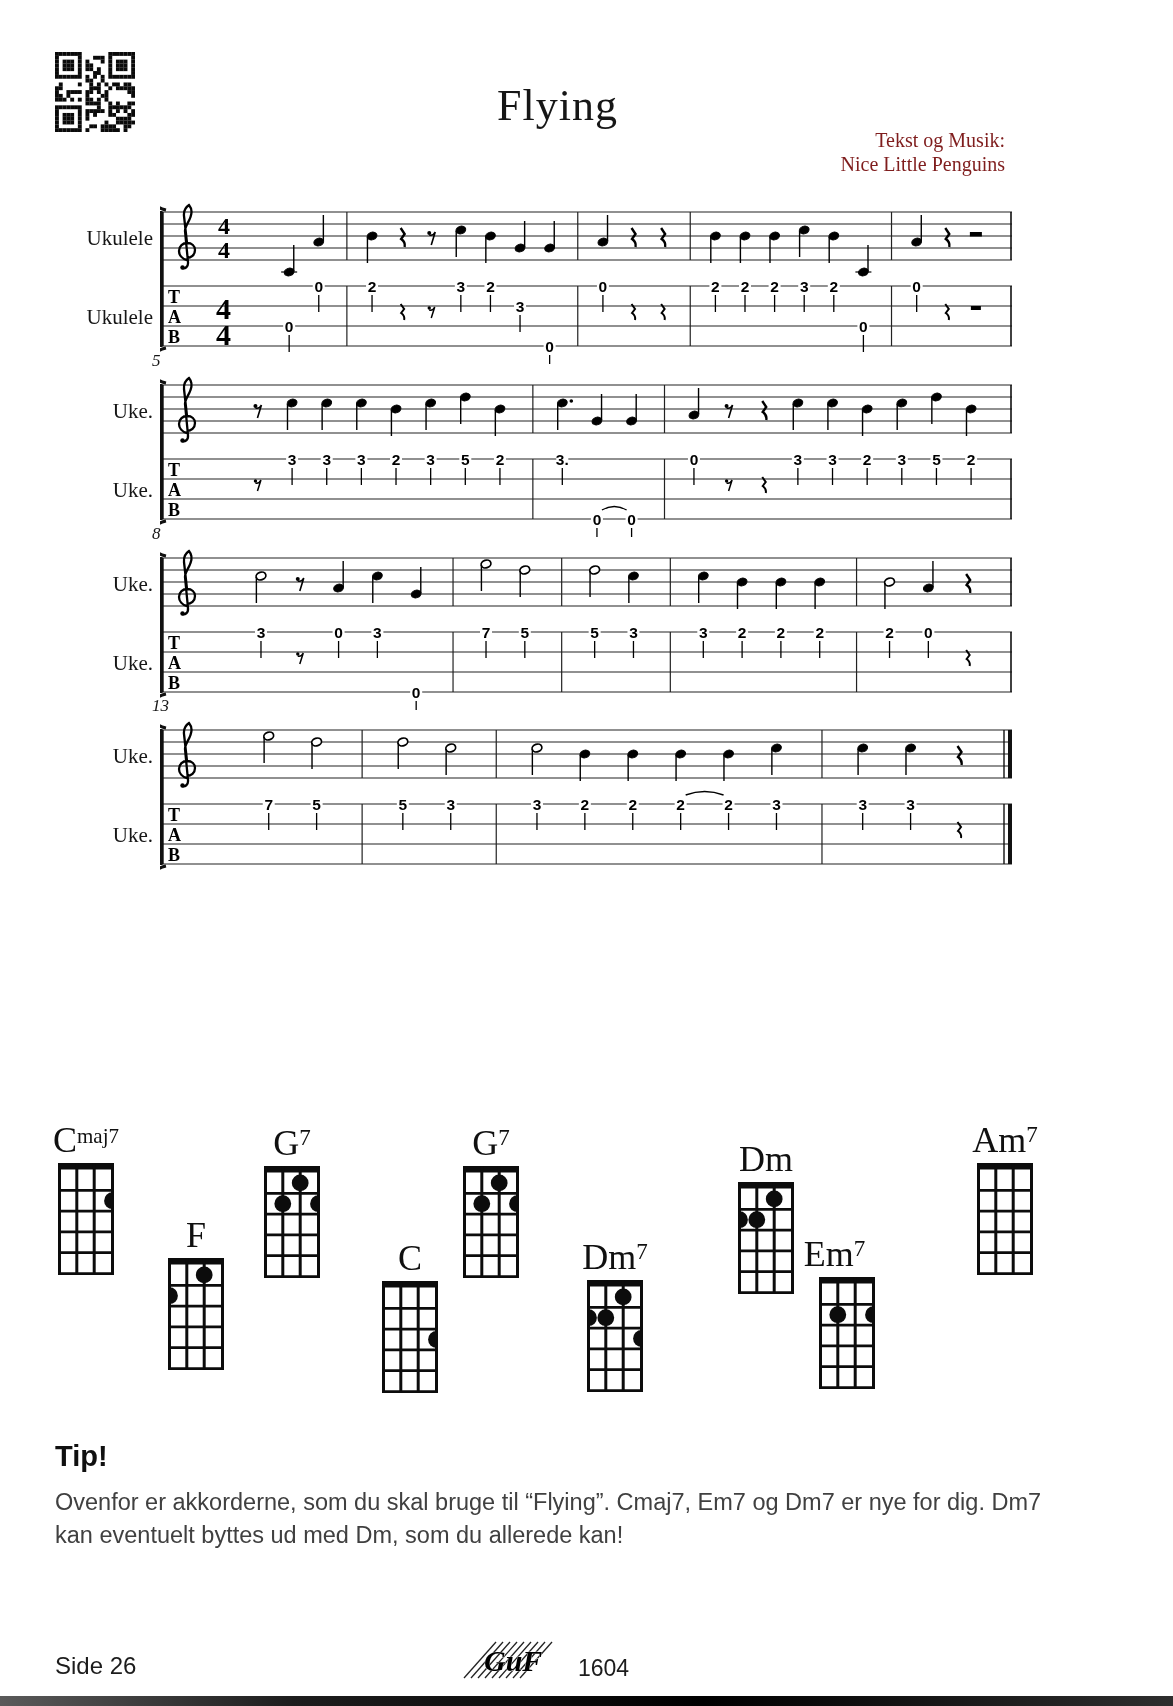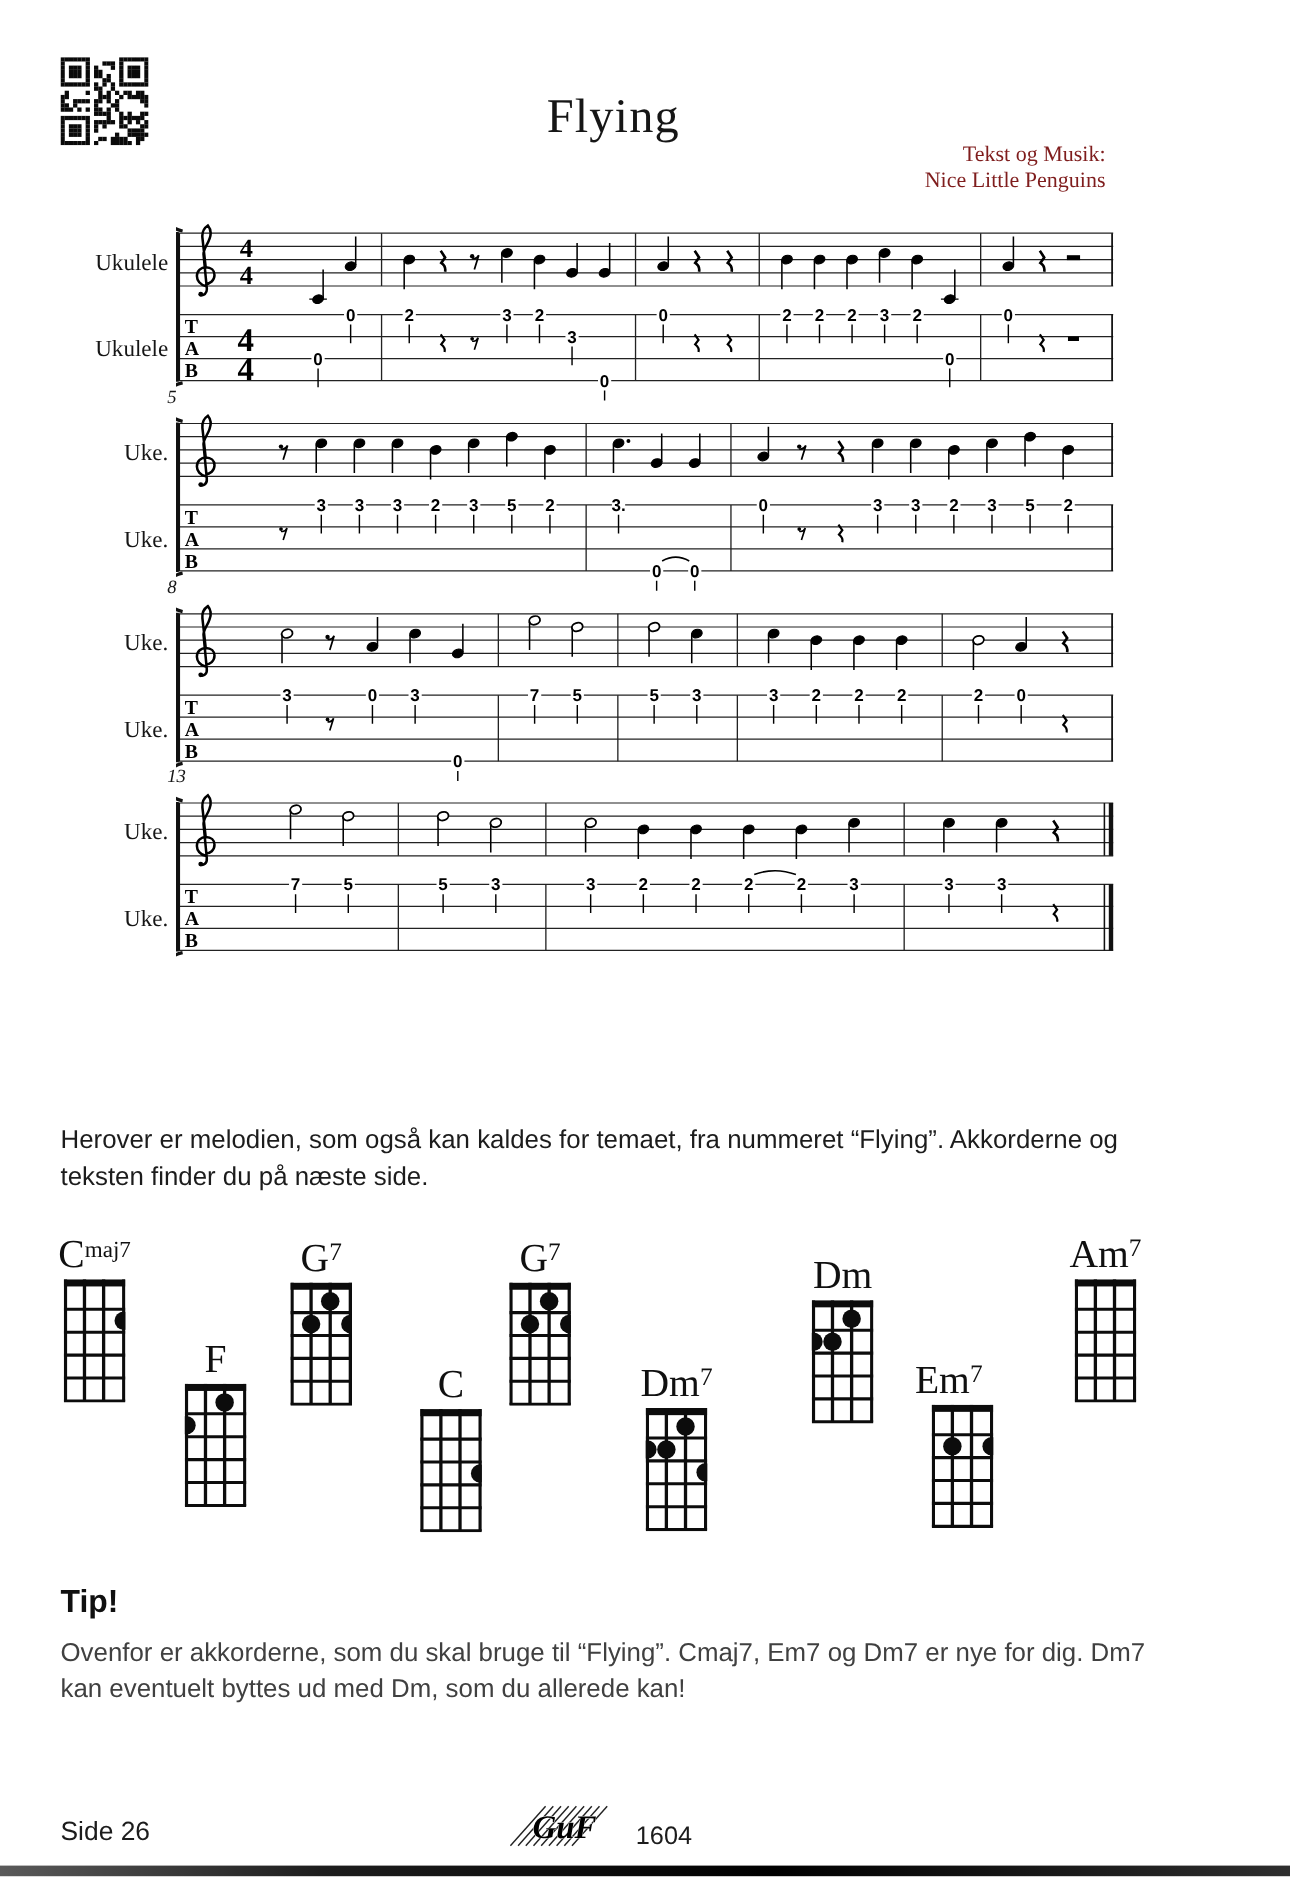--- a/index.html
+++ b/index.html
@@ -708,21 +708,20 @@
         <line x1="750.5925925925926" y1="93" x2="750.5925925925926" y2="110" stroke="#000" stroke-width="1.3"></line>
         <path d="M797.4938271604938,26 L801.4938271604938,32 L797.9938271604938,37 Q802.4938271604938,40 801.4938271604938,45" stroke="#000" stroke-width="2.4" fill="none"></path>
         <path d="M797.4938271604938,102 L800.9938271604938,107 L797.9938271604938,111 Q801.9938271604938,114 800.9938271604938,118" stroke="#000" stroke-width="2" fill="none"></path>
         <line x1="844" y1="10" x2="844" y2="58" stroke="#111" stroke-width="1.4"></line>
         <rect x="848" y="10" width="4" height="48" fill="#111"></rect>
         <line x1="844" y1="84" x2="844" y2="144" stroke="#111" stroke-width="1.4"></line>
         <rect x="848" y="84" width="4" height="60" fill="#111"></rect>
       </svg>
     </div>
 
-  <div id="paragraph" class="abs sans">Herover er melodien, som også kan kaldes for temaet, fra nummeret “Flying”. Akkorderne og teksten finder du på næste side.</div>
 
   <div id="chords">
       <div class="chord" style="left: 58px; top: 1163px; width: 56px; height: 128px;"><div class="chord-label"><span>C</span><sup class="supmaj">maj7</sup></div><svg width="56" height="112" viewBox="0 0 56 112">
           <rect x="0" y="0" width="56" height="6.5" fill="#0c0c0c"></rect>
           <line x1="1.5" y1="0" x2="1.5" y2="111" stroke="#0c0c0c" stroke-width="3"></line>
           <line x1="18.8" y1="0" x2="18.8" y2="111" stroke="#0c0c0c" stroke-width="3"></line>
           <line x1="36.2" y1="0" x2="36.2" y2="111" stroke="#0c0c0c" stroke-width="3"></line>
           <line x1="54.5" y1="0" x2="54.5" y2="111" stroke="#0c0c0c" stroke-width="3"></line>
           <line x1="0" y1="27.3" x2="56" y2="27.3" stroke="#0c0c0c" stroke-width="2.8"></line>
           <line x1="0" y1="48.1" x2="56" y2="48.1" stroke="#0c0c0c" stroke-width="2.8"></line>
@@ -812,21 +811,21 @@
           <line x1="54.5" y1="0" x2="54.5" y2="111" stroke="#0c0c0c" stroke-width="3"></line>
           <line x1="0" y1="27.3" x2="56" y2="27.3" stroke="#0c0c0c" stroke-width="2.8"></line>
           <line x1="0" y1="48.1" x2="56" y2="48.1" stroke="#0c0c0c" stroke-width="2.8"></line>
           <line x1="0" y1="68.9" x2="56" y2="68.9" stroke="#0c0c0c" stroke-width="2.8"></line>
           <line x1="0" y1="89.7" x2="56" y2="89.7" stroke="#0c0c0c" stroke-width="2.8"></line>
           <line x1="0" y1="110.6" x2="56" y2="110.6" stroke="#0c0c0c" stroke-width="2.8"></line>
           <circle cx="1.5" cy="37.7" r="8.4" fill="#0c0c0c"></circle>
           <circle cx="18.8" cy="37.7" r="8.4" fill="#0c0c0c"></circle>
           <circle cx="36.2" cy="16.9" r="8.4" fill="#0c0c0c"></circle>
         </svg></div>
-      <div class="chord" style="left: 822px; top: 1277px; width: 56px; height: 131px; padding-left: 25px;"><div class="chord-label"><span>Em</span><sup>7</sup></div><svg width="56" height="112" viewBox="0 0 56 112">
+      <div class="chord" style="left: 794px; top: 1277px; width: 56px; height: 131px; padding-left: 25px;"><div class="chord-label"><span>Em</span><sup>7</sup></div><svg width="56" height="112" viewBox="0 0 56 112">
           <rect x="0" y="0" width="56" height="6.5" fill="#0c0c0c"></rect>
           <line x1="1.5" y1="0" x2="1.5" y2="111" stroke="#0c0c0c" stroke-width="3"></line>
           <line x1="18.8" y1="0" x2="18.8" y2="111" stroke="#0c0c0c" stroke-width="3"></line>
           <line x1="36.2" y1="0" x2="36.2" y2="111" stroke="#0c0c0c" stroke-width="3"></line>
           <line x1="54.5" y1="0" x2="54.5" y2="111" stroke="#0c0c0c" stroke-width="3"></line>
           <line x1="0" y1="27.3" x2="56" y2="27.3" stroke="#0c0c0c" stroke-width="2.8"></line>
           <line x1="0" y1="48.1" x2="56" y2="48.1" stroke="#0c0c0c" stroke-width="2.8"></line>
           <line x1="0" y1="68.9" x2="56" y2="68.9" stroke="#0c0c0c" stroke-width="2.8"></line>
           <line x1="0" y1="89.7" x2="56" y2="89.7" stroke="#0c0c0c" stroke-width="2.8"></line>
           <line x1="0" y1="110.6" x2="56" y2="110.6" stroke="#0c0c0c" stroke-width="2.8"></line>

